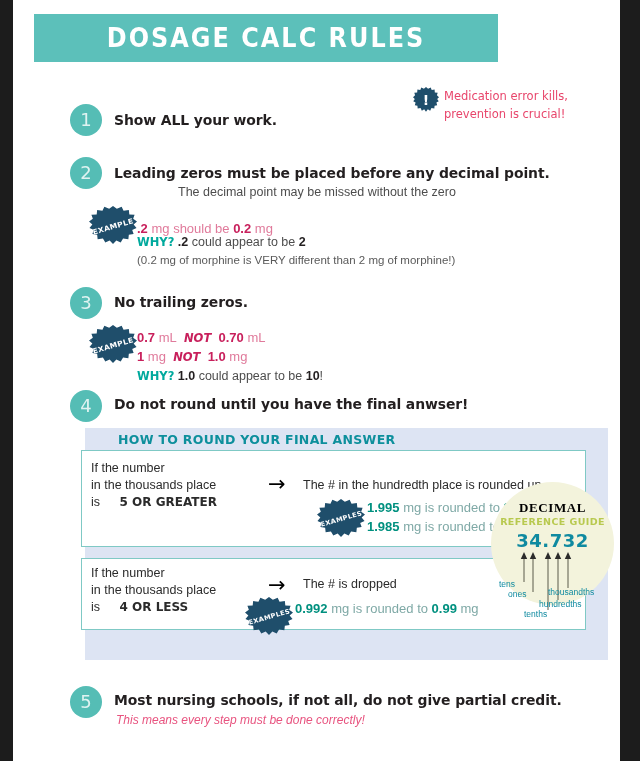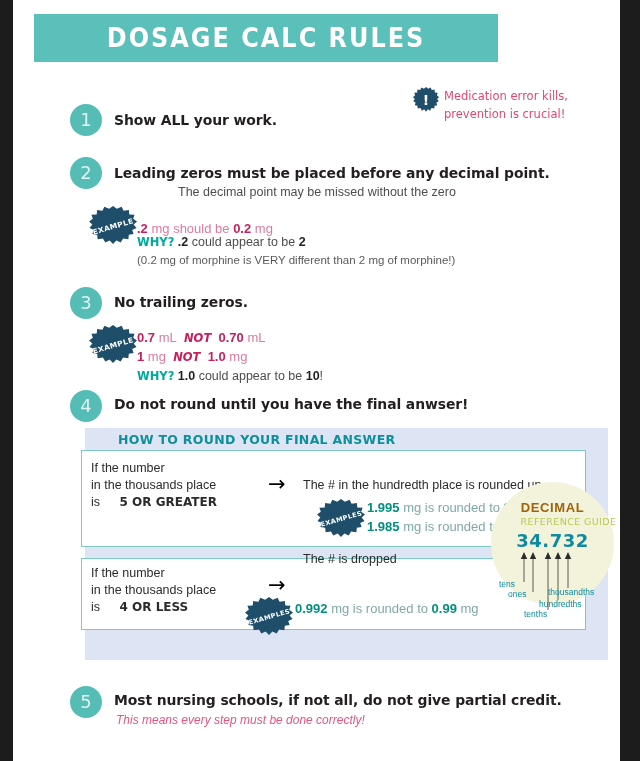--- a/index.html
+++ b/index.html
@@ -208,30 +208,30 @@
   
   #decimal-guide {
     position: absolute;
     left: 478px; top: 482px; width: 123px; height: 123px;
     border-radius: 50%;
     background: #f3f3dc;
   }
   #dg-title {
     position: absolute; left: 0; top: 18px; width: 100%;
     text-align: center;
-    font-family: Liberation Sans, sans-serif;
+    font-family: Liberation Serif, serif;
     font-size: 13px; font-weight: bold;
     letter-spacing: 0.6px;
-    color: #a16207;
+    color: #000000;
   }
   #dg-sub {
-    position: absolute; left: 16px; top: 34px; width: 100%;
+    position: absolute; left: 0; top: 34px; width: 100%;
     text-align: center;
     font-family: "DejaVu Sans", sans-serif;
-    font-size: 9.5px; font-weight: normal;
+    font-size: 9.5px; font-weight: bold;
     letter-spacing: 0.4px;
     color: #b8c94f;
   }
   #dg-number {
     position: absolute; left: 0; top: 48px; width: 100%;
     text-align: center;
     font-family: "DejaVu Sans", sans-serif;
     font-size: 18px; font-weight: bold;
     letter-spacing: 0.5px;
     color: #0f8aa0;
@@ -303,21 +303,21 @@
   <div class="green-line" style="left:354px; top:500px;"><b>1.995</b><span> mg is rounded to </span><b>2</b><span> mg</span></div>
   <div class="green-line" style="left:354px; top:519px;"><b>1.985</b><span> mg is rounded to </span><b>1.99</b><span> mg</span></div>
 
   <div class="round-box" id="round-box-2"></div>
   <div class="cond" style="left:78px; top:565px; width:170px;">
     <span>If the number</span><br>
     <span>in the thousands place</span><br>
     <span>is </span><b>4 OR LESS</b>
   </div>
   <div class="arrow" style="left:255px; top:575px;">→</div>
-  <div class="result" style="left:290px; top:552px;">The # is dropped</div>
+  <div class="result" style="left:290px; top:577px;">The # is dropped</div>
 
   <div class="burst burst-example burst-examples" style="left:232px; top:597px;">
     <span>EXAMPLES</span>
   </div>
   <div class="green-line" style="left:282px; top:601px;"><b>0.992</b><span> mg is rounded to </span><b>0.99</b><span> mg</span></div>
 
   <div id="decimal-guide">
     <div id="dg-title">DECIMAL</div>
     <div id="dg-sub">REFERENCE GUIDE</div>
     <div id="dg-number">34.732</div>

